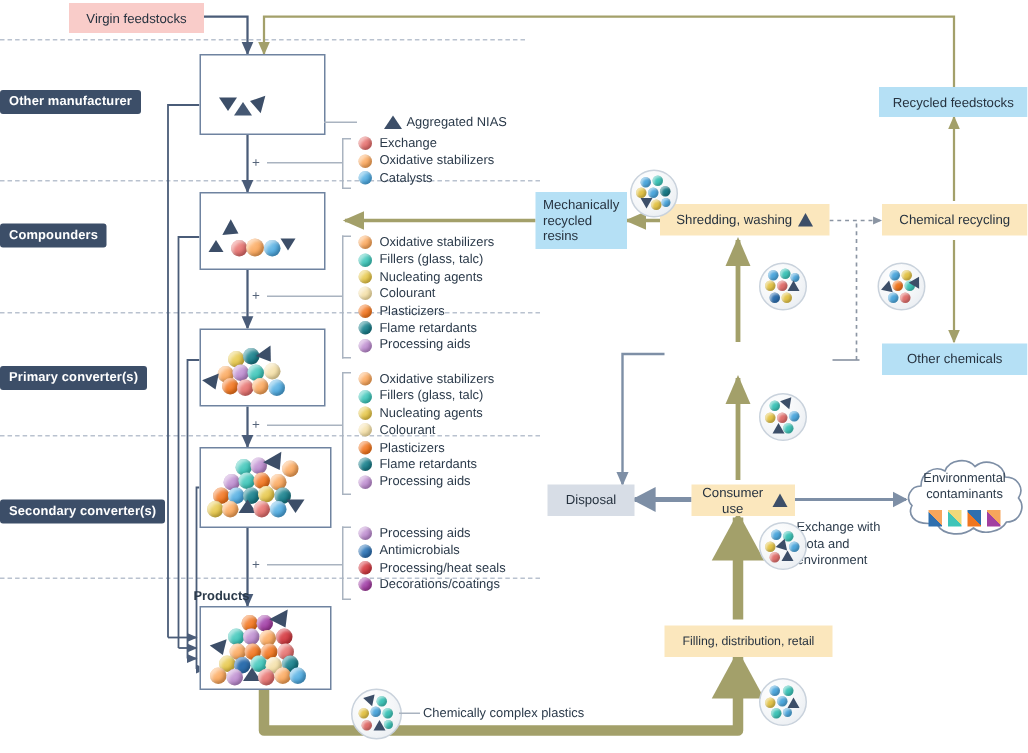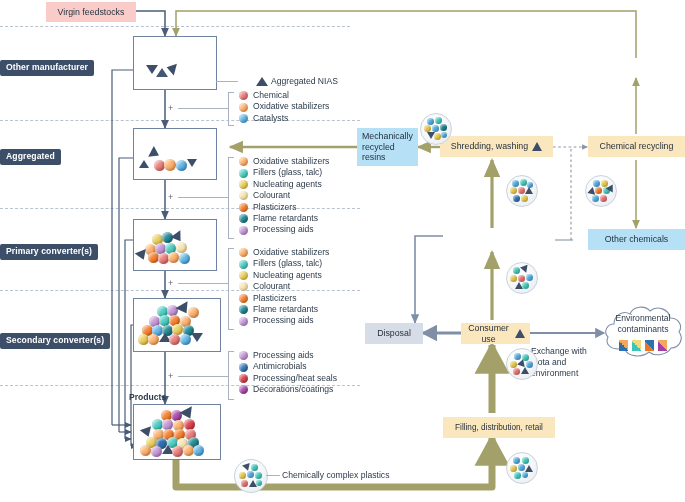--- a/index.html
+++ b/index.html
@@ -157,21 +157,21 @@
   <div class="sep" style="top:26px;  width:350px;"></div>
   <div class="sep" style="top:120px; width:360px;"></div>
   <div class="sep" style="top:208px; width:360px;"></div>
   <div class="sep" style="top:290px; width:360px;"></div>
   <div class="sep" style="top:385px; width:360px;"></div>
 
   <div class="stage-label z3" style="left:0px;top:60px;">
     <span>Other manufacturer</span>
   </div>
   <div class="stage-label z3" style="left:0px;top:149px;">
-    <span>Aggregated</span>
+    <span>Compounders</span>
   </div>
   <div class="stage-label z3" style="left:0px;top:244px;">
     <span>Primary converter(s)</span>
   </div>
   <div class="stage-label z3" style="left:0px;top:333px;">
     <span>Secondary converter(s)</span>
   </div>
 
   <div class="pbox z2" style="left:133px;top:36px;width:82px;height:52px;">
     <div class="cluster">
@@ -260,20 +260,23 @@
       <b style="left:38px;top:41px;width:11px;height:11px;background:radial-gradient(circle at 33% 30%,#f0928f,#e0706e 60%,#c9585a);"></b>
       <b style="left:49px;top:40px;width:11px;height:11px;background:radial-gradient(circle at 33% 30%,#ffc188,#f6a55c 60%,#dd8c41);"></b>
       <b style="left:59px;top:40px;width:11px;height:11px;background:radial-gradient(circle at 33% 30%,#7fc6ec,#4fa8dd 60%,#3a8dc2);"></b>
     </div>
   </div>
 
   <div class="fbox pink z3" style="left:46px;top:2px;width:90px;height:20px;">
     <span>Virgin feedstocks</span>
   </div>
 
+  <div class="fbox blue z3" style="left:586px;top:58px;width:99px;height:20px;">
+    <span>Recycled feedstocks</span>
+  </div>
 
   <div class="fbox blue z3" style="left:357px;top:128px;width:61px;height:38px;
               justify-content:flex-start;text-align:left;">
     <span>Mechanically
 recycled
 resins</span>
   </div>
 
   <div class="fbox cream z3" style="left:440px;top:136px;width:113px;height:21px;">
     <span>Shredding, washing</span>
@@ -407,21 +410,21 @@
       <span class="txt">Aggregated NIAS</span>
     </div>
   </div>
 
   <div class="plus z3" style="left:168px;top:104px;">+</div>
   <div class="leadline z3" style="left:178px;top:108px;width:50px;"></div>
   <div class="bracket z3" style="left:228px;top:92px;height:32px;"></div>
   <div class="legend z3" style="left:239px;top:90px;">
     <div class="row">
       <span class="dot" style="background:radial-gradient(circle at 33% 30%,#f0928f,#e0706e 60%,#c9585a);"></span>
-      <span class="txt">Chemical</span>
+      <span class="txt">Exchange</span>
     </div>
     <div class="row">
       <span class="dot" style="background:radial-gradient(circle at 33% 30%,#ffc188,#f6a55c 60%,#dd8c41);"></span>
       <span class="txt">Oxidative stabilizers</span>
     </div>
     <div class="row">
       <span class="dot" style="background:radial-gradient(circle at 33% 30%,#7fc6ec,#4fa8dd 60%,#3a8dc2);"></span>
       <span class="txt">Catalysts</span>
     </div>
   </div>

